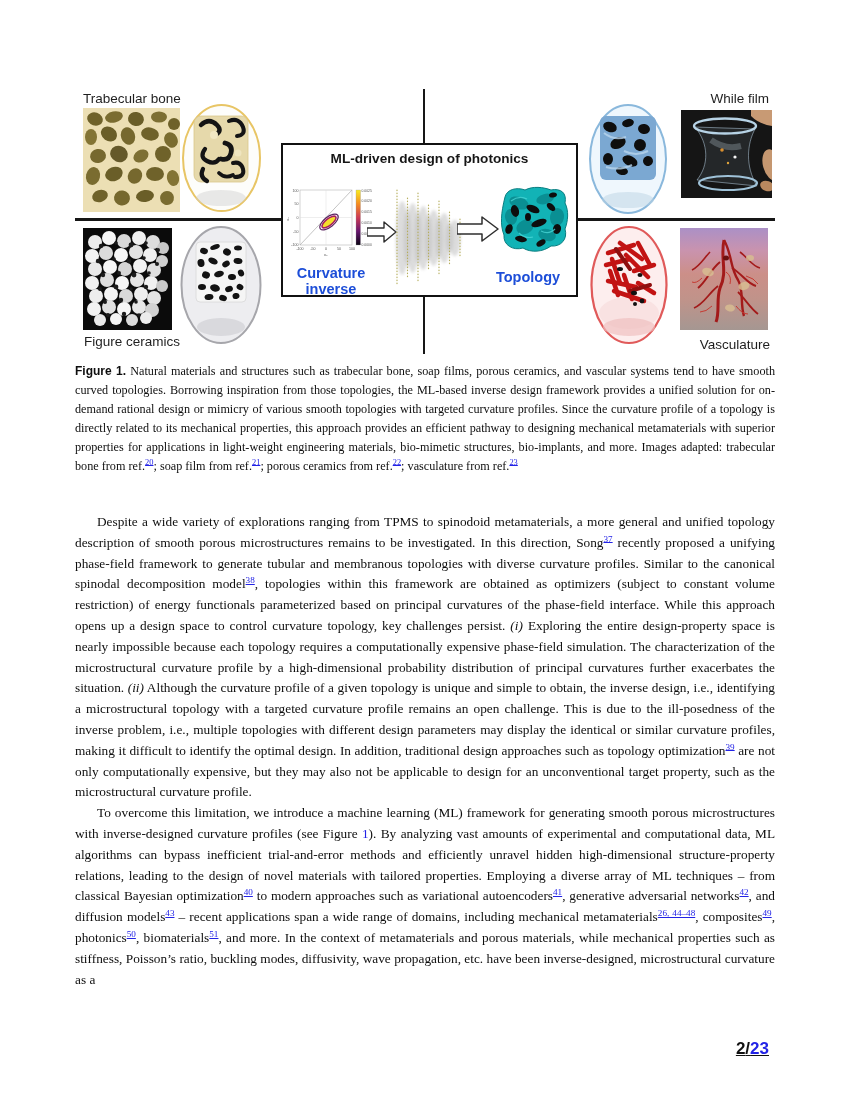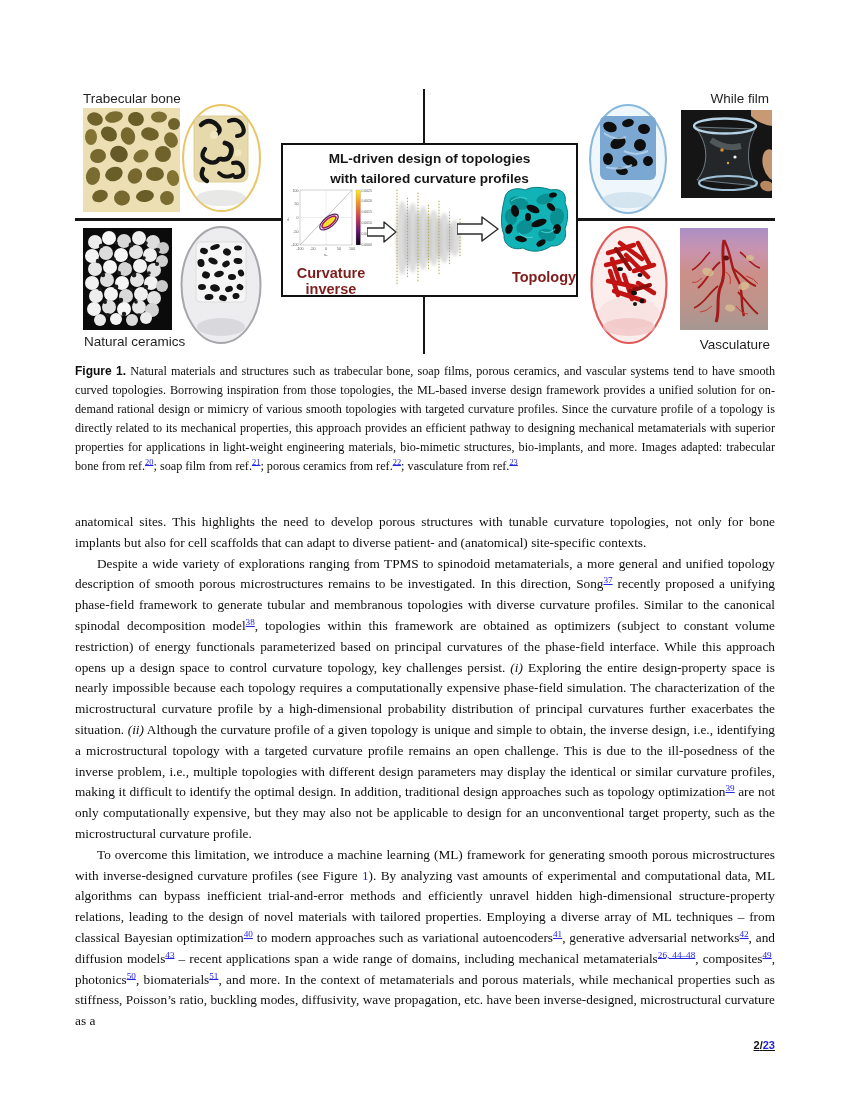--- a/index.html
+++ b/index.html
@@ -13,55 +13,55 @@
   .vline.bot{top:208px;height:58px;}
   .fig-label{position:absolute;font-family:"Liberation Sans",sans-serif;font-size:13.5px;
              color:#1f1f1f;white-space:nowrap;}
   .photo,.oval{position:absolute;}
   .centerbox{position:absolute;left:206px;top:55px;width:297px;height:154px;background:#fff;
              border:2.5px solid #111;box-sizing:border-box;}
   .cb-title{position:absolute;left:0;top:4px;width:100%;text-align:center;
             font-family:"Liberation Sans",sans-serif;font-weight:bold;font-size:13.6px;
             line-height:19.5px;color:#161616;}
   .cb-sub{position:absolute;font-family:"Liberation Sans",sans-serif;font-weight:600;
-          font-size:14.5px;line-height:16px;color:#7f1d1d;text-align:center;}
+          font-size:14.5px;line-height:16px;color:#1d4ed8;text-align:center;}
   .cb-plot{position:absolute;left:2px;top:40px;}
   .cb-spindles{position:absolute;left:110px;top:41px;}
   .cb-cube{position:absolute;left:212px;top:38px;}
   .cb-arrow{position:absolute;}
   
   .caption{position:absolute;left:75px;top:362px;width:700px;font-size:12.2px;
            line-height:18.9px;text-align:justify;color:#0e0e0e;}
   .cap-label{font-family:"Liberation Sans",sans-serif;font-weight:bold;font-size:12px;}
   
   .bodytext{position:absolute;left:75px;top:512px;width:700px;font-size:13.3px;
             line-height:20.8px;text-align:justify;color:#0e0e0e;}
   .bodytext p{margin:0;}
   .bodytext p.ind{text-indent:22px;margin-top:0;}
   .link{color:#2222e6;}
   .it{font-style:italic;}
   sup.supref{font-size:69%;vertical-align:super;line-height:0;text-decoration:underline;}
   
-  .footer{position:absolute;right:75px;top:1039px;font-family:"Liberation Sans",sans-serif;
-          font-weight:bold;font-size:11px;color:#111;text-decoration:underline;}
+  .footer{position:absolute;right:81px;top:1039px;font-family:"Liberation Sans",sans-serif;
+          font-weight:bold;font-size:17px;color:#111;text-decoration:underline;}
   svg text{font-family:"Liberation Sans",sans-serif;fill:#555;}
 </style>
 </head>
 <body>
 
 <div class="page">
 
   <div class="fig">
     <div class="hline"></div>
     <div class="vline top"></div>
     <div class="vline bot"></div>
 
     <div class="fig-label" style="left:8px;top:3px;">Trabecular bone</div>
     <div class="fig-label" style="right:6px;top:3px;">While film</div>
-    <div class="fig-label" style="left:9px;top:246px;">Natural ceramics</div>
+    <div class="fig-label" style="left:9px;top:246px;">Figure ceramics</div>
     <div class="fig-label" style="right:5px;top:249px;">Vasculature</div>
 
     <svg class="photo" style="left:8px;top:20px;" width="97" height="104" viewBox="0 0 97 104">
       <rect width="97" height="104" fill="#ecdfb4"></rect>
       <g>
         <ellipse cx="12" cy="11" rx="8" ry="6.5" fill="#6f622a" transform="rotate(18 12 11)"></ellipse>
         <ellipse cx="31" cy="9" rx="9" ry="5.5" fill="#7a6c30" transform="rotate(-12 31 9)"></ellipse>
         <ellipse cx="53" cy="11" rx="8" ry="7" fill="#6a5e28" transform="rotate(8 53 11)"></ellipse>
         <ellipse cx="76" cy="9" rx="8" ry="5.5" fill="#7d6f33"></ellipse>
         <ellipse cx="91" cy="16" rx="6" ry="6" fill="#6f622a"></ellipse>
@@ -298,22 +298,21 @@
         <ellipse cx="28" cy="44" rx="6" ry="4" transform="rotate(20 28 44)"></ellipse>
         <ellipse cx="64" cy="58" rx="5.5" ry="4" transform="rotate(-15 64 58)"></ellipse>
         <ellipse cx="50" cy="80" rx="5" ry="3.5" transform="rotate(10 50 80)"></ellipse>
         <ellipse cx="70" cy="30" rx="4" ry="3"></ellipse>
       </g>
       <ellipse cx="46" cy="30" rx="3" ry="2.5" fill="#6b1010"></ellipse>
     </svg>
 
     <div class="centerbox">
       <div class="cb-title">
-        <div>ML-driven design of topologies</div>
-        <div>with tailored curvature profiles</div>
+        <div>ML-driven design of photonics</div>
       </div>
 
       <svg class="cb-plot" width="90" height="78" viewBox="0 0 90 78">
         <defs>
           <linearGradient id="cbar" x1="0" y1="0" x2="0" y2="1">
             <stop offset="0%" stop-color="#f8ec1e"></stop>
               <stop offset="25%" stop-color="#f58d1f"></stop>
             <stop offset="50%" stop-color="#cc3a55"></stop>
               <stop offset="75%" stop-color="#67156e"></stop>
             <stop offset="100%" stop-color="#0a0413"></stop>
@@ -422,27 +421,26 @@
           <ellipse cx="14" cy="46" rx="3.5" ry="5" transform="rotate(20 14 46)"></ellipse>
           <ellipse cx="58" cy="12" rx="4" ry="2.5" transform="rotate(-10 58 12)"></ellipse>
         </g>
         <g fill="none" stroke="#49d6d6" stroke-width="1.2" opacity="0.8">
           <path d="M16,18 q8,-6 16,-2"></path>
             <path d="M46,48 q8,4 14,-2"></path>
             <path d="M24,50 q6,6 14,4"></path>
         </g>
       </svg>
 
-      <div class="cb-sub" style="left:218px;top:124px;width:86px;">Topology</div>
+      <div class="cb-sub" style="left:202px;top:124px;width:86px;">Topology</div>
     </div>
   </div>
 
   <div class="caption"><span class="cap-label">Figure 1.</span><span><span> Natural materials and structures such as trabecular bone, soap films, porous ceramics, and vascular systems tend to have smooth curved topologies. Borrowing inspiration from those topologies, the ML-based inverse design framework provides a unified solution for on-demand rational design or mimicry of various smooth topologies with targeted curvature profiles. Since the curvature profile of a topology is directly related to its mechanical properties, this approach provides an efficient pathway to designing mechanical metamaterials with superior properties for applications in light-weight engineering materials, bio-mimetic structures, bio-implants, and more. Images adapted: trabecular bone from ref.</span><sup class="supref link">20</sup><span>; soap film from ref.</span><sup class="supref link">21</sup><span>; porous ceramics from ref.</span><sup class="supref link">22</sup><span>; vasculature from ref.</span><sup class="supref link">23</sup></span></div>
 
   <div class="bodytext">
-    <p><span>anatomical sites. This highlights the need to develop porous structures with tunable curvature topologies, not only for bone implants but also for cell scaffolds that can adapt to diverse patient- and (anatomical) site-specific contexts.</span></p>
     <p class="ind"><span>Despite a wide variety of explorations ranging from TPMS to spinodoid metamaterials, a more general and unified topology description of smooth porous microstructures remains to be investigated. In this direction, Song</span><sup class="supref link">37</sup><span> recently proposed a unifying phase-field framework to generate tubular and membranous topologies with diverse curvature profiles. Similar to the canonical spinodal decomposition model</span><sup class="supref link">38</sup><span>, topologies within this framework are obtained as optimizers (subject to constant volume restriction) of energy functionals parameterized based on principal curvatures of the phase-field interface. While this approach opens up a design space to control curvature topology, key challenges persist. </span><span class="it">(i)</span><span> Exploring the entire design-property space is nearly impossible because each topology requires a computationally expensive phase-field simulation. The characterization of the microstructural curvature profile by a high-dimensional probability distribution of principal curvatures further exacerbates the situation. </span><span class="it">(ii)</span><span> Although the curvature profile of a given topology is unique and simple to obtain, the inverse design, i.e., identifying a microstructural topology with a targeted curvature profile remains an open challenge. This is due to the ill-posedness of the inverse problem, i.e., multiple topologies with different design parameters may display the identical or similar curvature profiles, making it difficult to identify the optimal design. In addition, traditional design approaches such as topology optimization</span><sup class="supref link">39</sup><span> are not only computationally expensive, but they may also not be applicable to design for an unconventional target property, such as the microstructural curvature profile.</span></p>
     <p class="ind"><span>To overcome this limitation, we introduce a machine learning (ML) framework for generating smooth porous microstructures with inverse-designed curvature profiles (see Figure </span><span class="link">1</span><span>). By analyzing vast amounts of experimental and computational data, ML algorithms can bypass inefficient trial-and-error methods and efficiently unravel hidden high-dimensional structure-property relations, leading to the design of novel materials with tailored properties. Employing a diverse array of ML techniques – from classical Bayesian optimization</span><sup class="supref link">40</sup><span> to modern approaches such as variational autoencoders</span><sup class="supref link">41</sup><span>, generative adversarial networks</span><sup class="supref link">42</sup><span>, and diffusion models</span><sup class="supref link">43</sup><span> – recent applications span a wide range of domains, including mechanical metamaterials</span><sup class="supref link">26, 44–48</sup><span>, composites</span><sup class="supref link">49</sup><span>, photonics</span><sup class="supref link">50</sup><span>, biomaterials</span><sup class="supref link">51</sup><span>, and more. In the context of metamaterials and porous materials, while mechanical properties such as stiffness, Poisson’s ratio, buckling modes, diffusivity, wave propagation, etc. have been inverse-designed, microstructural curvature as a</span></p>
   </div>
 
   <div class="footer"><span>2</span><span>/</span><span class="link">23</span></div>
 
 </div>
 
 </body></html>

